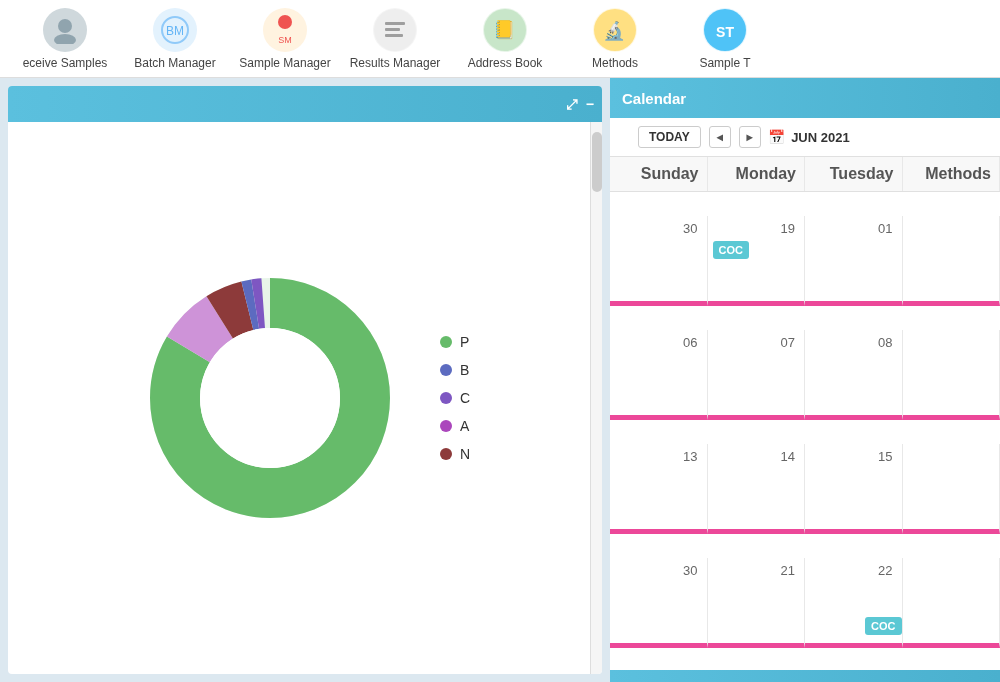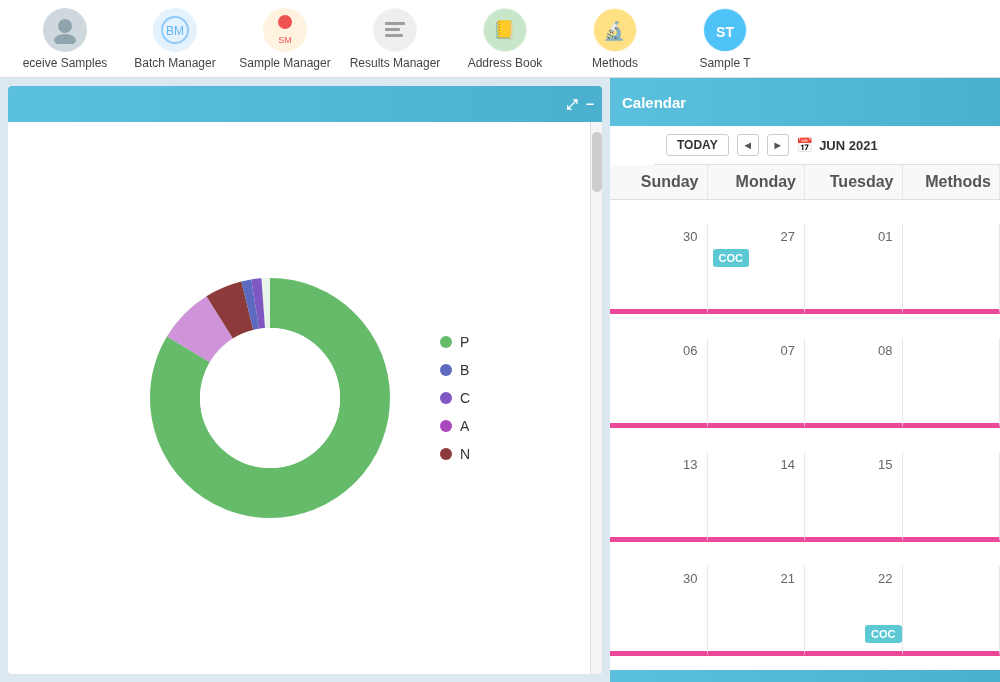--- a/index.html
+++ b/index.html
@@ -152,40 +152,39 @@
     
     .right-panel {
       width: 390px;
       background: white;
       display: flex;
       flex-direction: column;
     }
 
     .calendar-header {
       background: linear-gradient(to right, #5bc0de, #4ab0ce);
-      height: 48px;
+      height: 40px;
       display: flex;
       align-items: center;
       padding: 0 12px;
     }
 
     .calendar-title {
       color: white;
       font-size: 15px;
       font-weight: bold;
     }
 
     .calendar-nav {
       display: flex;
       align-items: center;
-      padding: 8px 12px;
+      padding: 8px 28px;
       gap: 8px;
       background: white;
       border-bottom: 1px solid #e0e0e0;
-      margin-left: 44px;
     }
 
     .today-btn {
       background: white;
       border: 1px solid #ccc;
       border-radius: 3px;
       padding: 3px 10px;
       font-size: 12px;
       cursor: pointer;
       color: #333;
@@ -460,21 +459,21 @@
         <div class="cal-day-label">Tuesday</div>
         <div class="cal-day-label">Methods</div>
       </div>
 
       <div class="cal-body">
 
         <div class="cal-cell">
           <span class="cal-date-num">30</span>
         </div>
         <div class="cal-cell">
-          <span class="cal-date-num">27</span>
+          <span class="cal-date-num">19</span>
           <span class="cal-event">COC</span>
         </div>
         <div class="cal-cell">
           <span class="cal-date-num">01</span>
         </div>
         <div class="cal-cell">
           <span class="cal-date-num"></span>
         </div>
 
         <div class="cal-cell">

